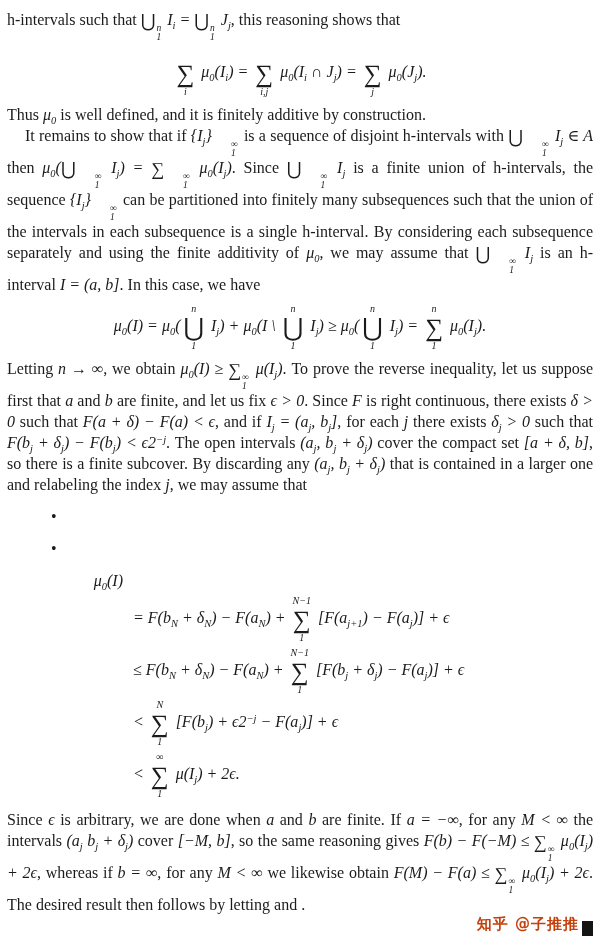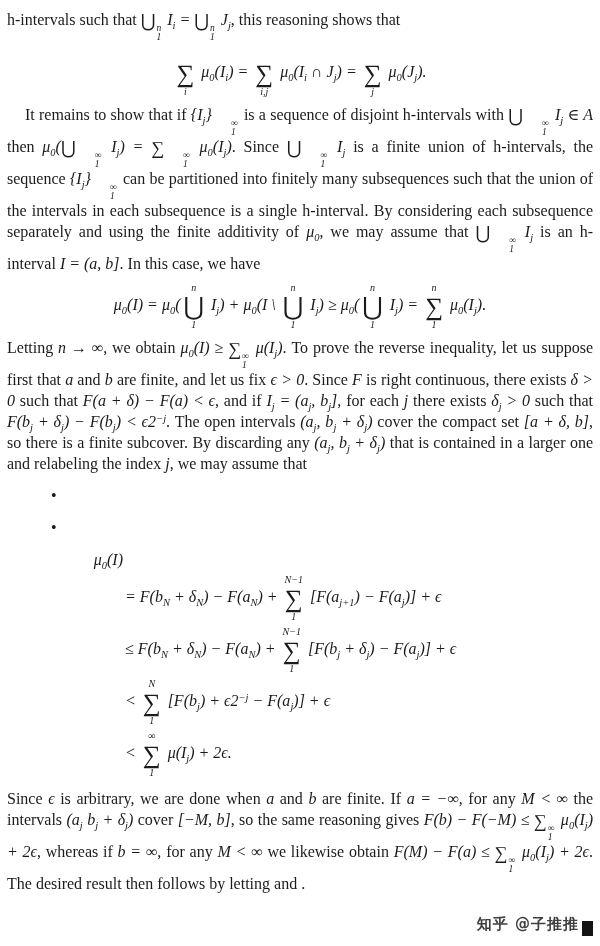--- a/index.html
+++ b/index.html
@@ -29,27 +29,27 @@
   
   .isym{font-style:normal;font-size:18px;line-height:1;vertical-align:-2px;}
   .istack{display:inline-flex;flex-direction:column;align-items:flex-start;vertical-align:-6px;line-height:1;margin:0 2px 0 1px;font-size:9.5px;font-style:italic;}
   .iss{display:block;height:8.5px;line-height:8.5px;}
   .disp{text-align:center;margin:9px 0 7px 0;}
   .bullets{margin:11px 0 6px 44px;}
   .brow{display:flex;gap:10px;margin-bottom:11px;align-items:baseline;}
   .bdot{flex:none;}
   .align{margin:8px 0 10px 72px;}
   .arow{display:flex;align-items:center;margin-bottom:5px;}
-  .lhs{flex:none;width:44px;text-align:right;margin-right:2px;}
+  .lhs{flex:none;width:44px;text-align:right;margin-right:10px;}
   .rhs{text-align:left;}
   .watermark{
     position:absolute;right:21px;bottom:11px;
     font-family:"DejaVu Sans","Liberation Sans",sans-serif;
     font-weight:700;font-size:15px;letter-spacing:1px;
-    color:#404040;
+    color:#c2410c;
   }
   .qed{position:absolute;right:7px;bottom:10px;width:11px;height:15px;background:#141414;}
 </style>
 </head>
 <body>
 
 <div class="page">
 
   <p class="para">h-intervals such that <span class="m"><span class="isym">⋃</span><span class="istack">
           <span class="iss">n</span>
@@ -66,20 +66,21 @@
         </span> μ<sub>0</sub>(I<sub>i</sub>) = <span class="bigop">
           <span class="blim"></span>
           <span class="bsym">∑</span>
           <span class="blim">i,j</span>
         </span> μ<sub>0</sub>(I<sub>i</sub> ∩ J<sub>j</sub>) = <span class="bigop">
           <span class="blim"></span>
           <span class="bsym">∑</span>
           <span class="blim">j</span>
         </span> μ<sub>0</sub>(J<sub>j</sub>).</span></div>
 
+  <p class="para">Thus <span class="m">μ<sub>0</sub></span> is well defined, and it is finitely additive by construction.</p>
 
   <p class="para indent">It remains to show that if <span class="m">{I<sub>j</sub>}<span class="istack">
           <span class="iss">∞</span>
           <span class="iss">1</span>
         </span></span> is a sequence of disjoint h-intervals with <span class="m"><span class="isym">⋃</span><span class="istack">
           <span class="iss">∞</span>
           <span class="iss">1</span>
         </span> I<sub>j</sub> ∈ A</span> then <span class="m">μ<sub>0</sub>(<span class="isym">⋃</span><span class="istack">
           <span class="iss">∞</span>
           <span class="iss">1</span>

